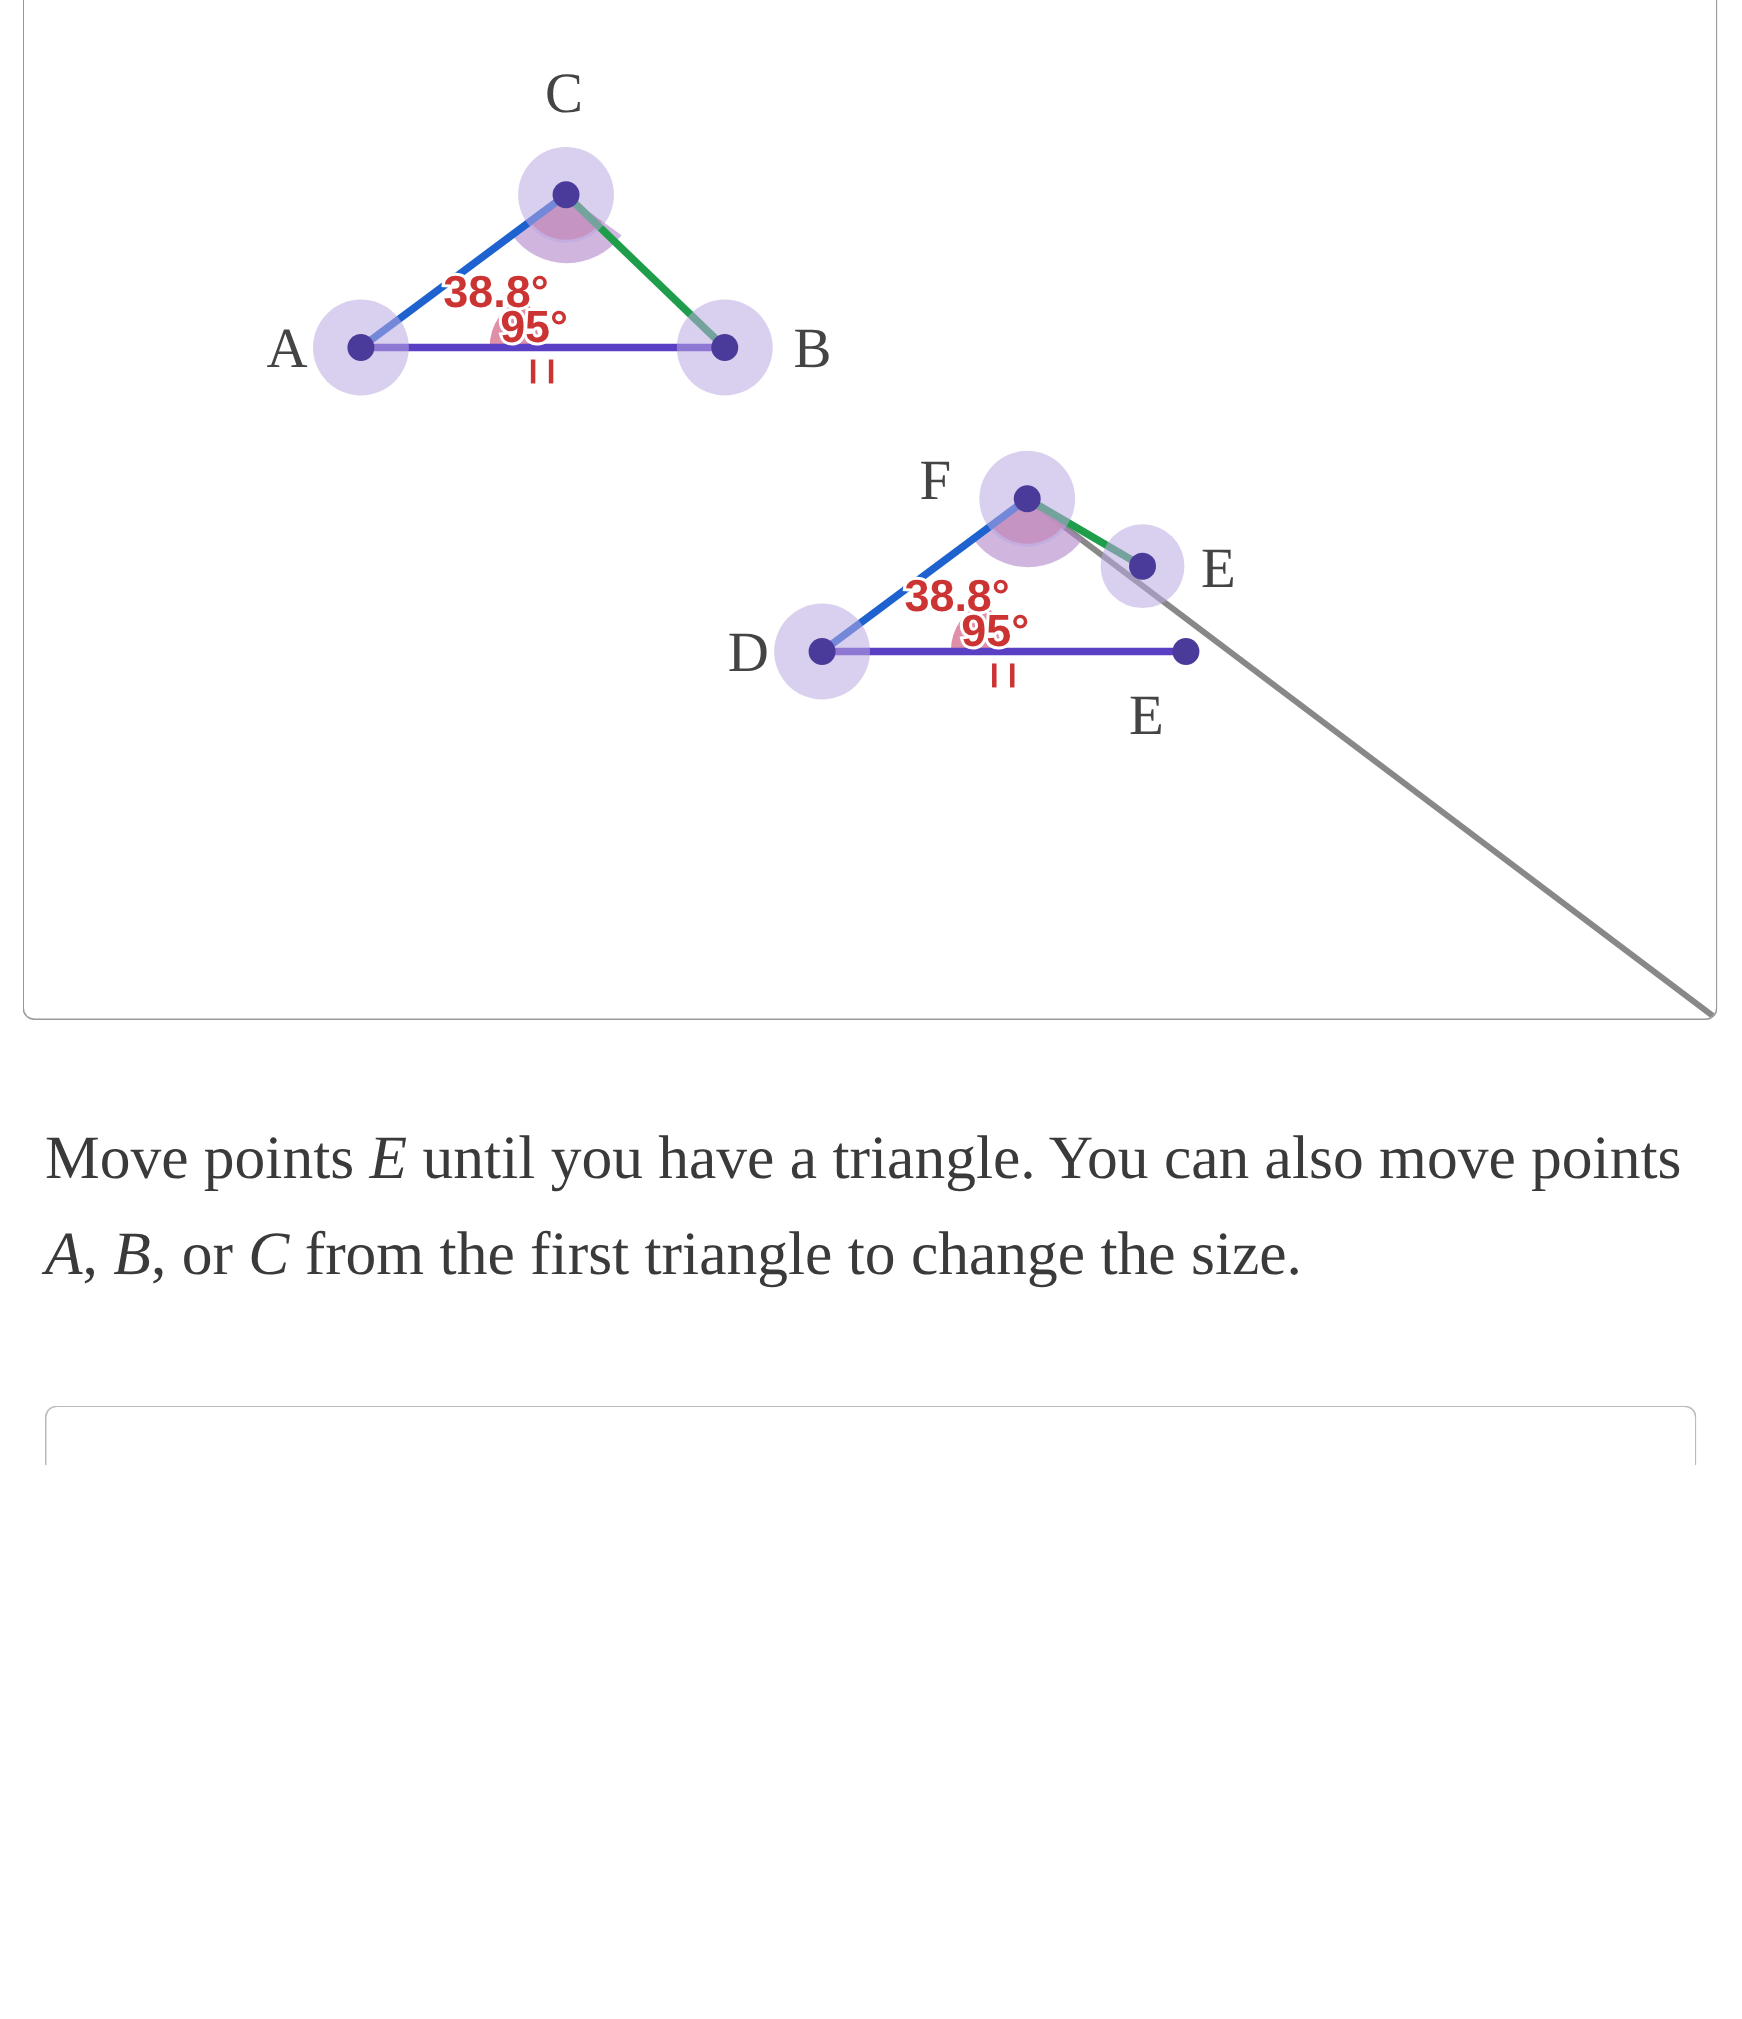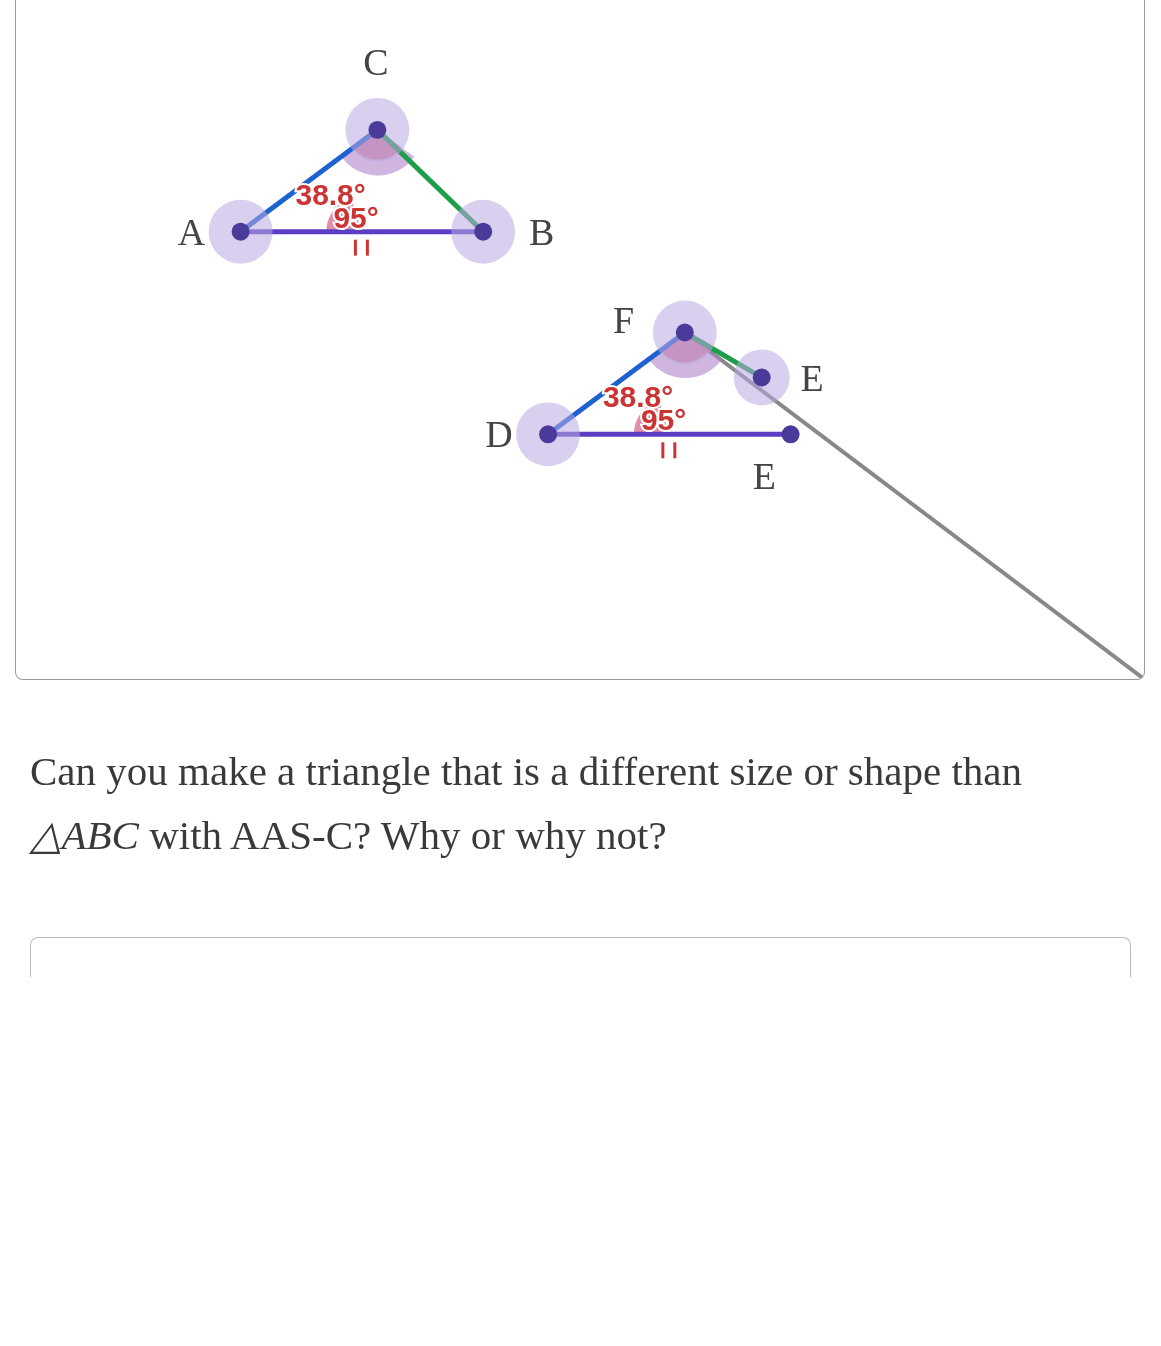--- a/index.html
+++ b/index.html
@@ -138,17 +138,17 @@
 
     <text class="angle-label" x="588" y="408">38.8°</text>
     <text class="angle-label" x="626" y="431">95°</text>
   </g>
 
 </svg>
 </div>
 
 <div class="instructions">
   <p>
-    <span>Can you make a triangle that is a different size or shape than  </span><span class="it">△ABC</span><span>  with AAS-C? Why or why not?</span>
+    <span>Move points </span><span class="it">E</span><span> until you have a triangle. You can also move points </span><span class="it">A</span><span>, </span><span class="it">B</span><span>, or </span><span class="it">C</span><span> from the first triangle to change the size.</span>
   </p>
 </div>
 
 <div class="answer-box"></div>
 
 </body></html>

